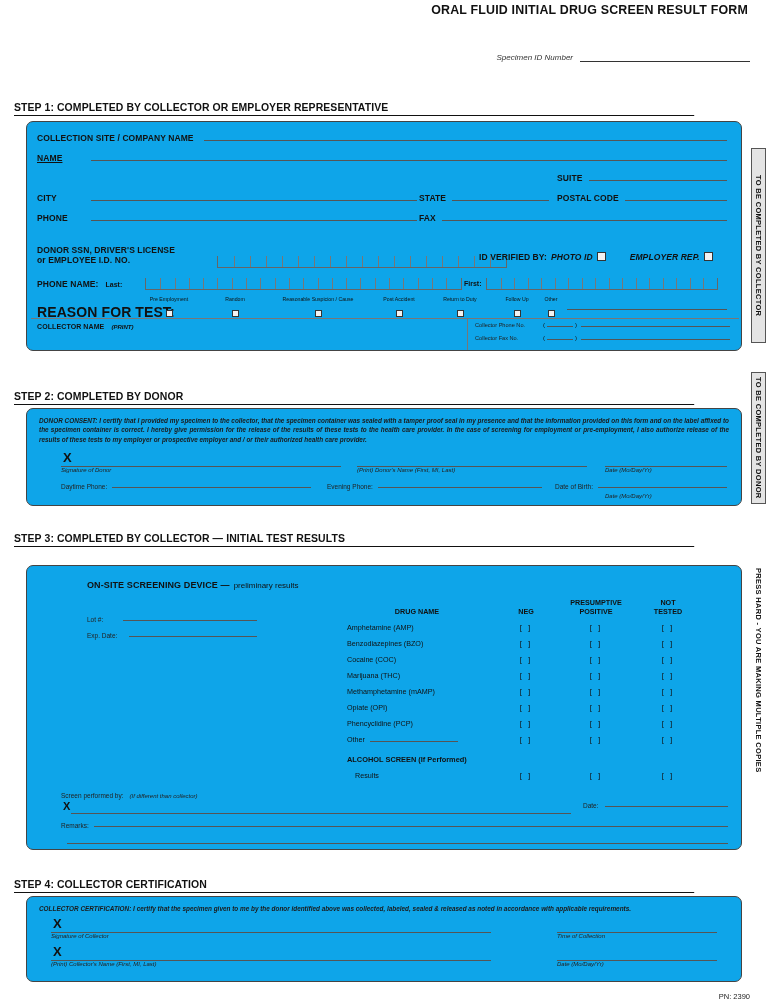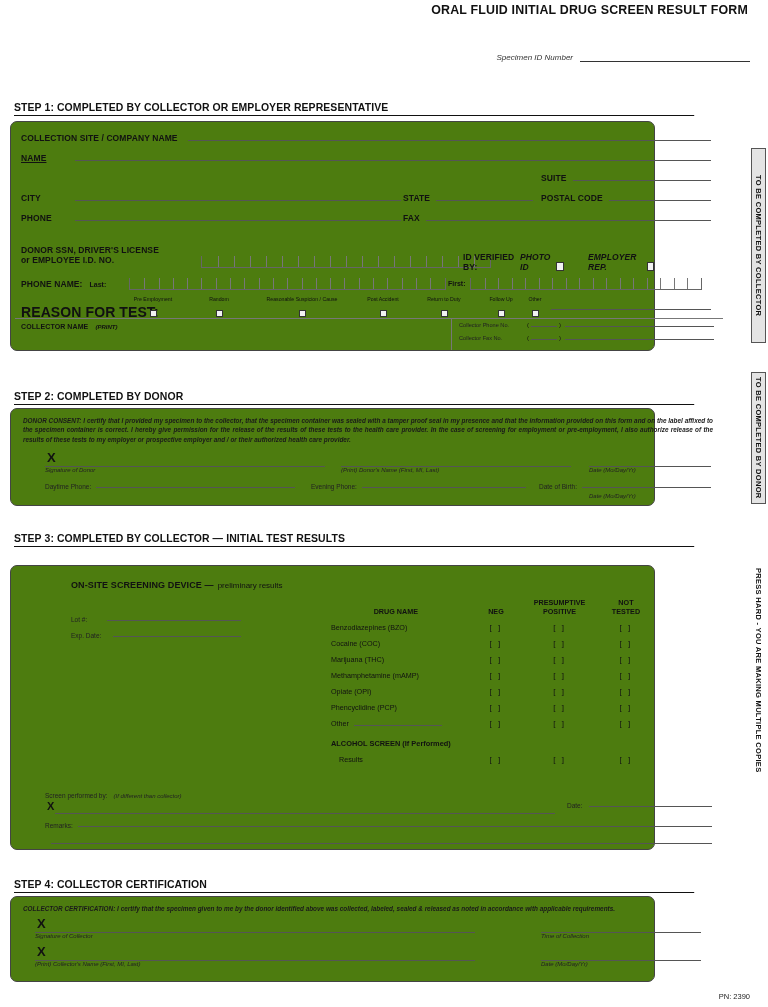--- a/index.html
+++ b/index.html
@@ -23,22 +23,22 @@
   
   .step-head{
     position:absolute;left:14px;width:716px;
     font-size:11px;font-weight:bold;letter-spacing:.1px;
     border-bottom:1.6px solid #111;padding-bottom:2px;
     transform:scaleX(.95);transform-origin:left center;
   }
 
   
   .panel{
-    position:absolute;left:10px;width:645px;
-    background:#4d7c0f;border:1px solid #444;border-radius:7px;
+    position:absolute;left:26px;width:716px;
+    background:#0ea5e9;border:1px solid #444;border-radius:7px;
     box-sizing:border-box;
   }
 
   .lbl{font-size:8.5px;font-weight:bold;letter-spacing:.1px;}
   .lbl-sm{font-size:7px;font-weight:bold;}
   .ital{font-style:italic;}
   .line{border-bottom:1px solid #555;height:1px;}
   .row{position:absolute;display:flex;align-items:flex-end;}
 
   
@@ -348,20 +348,26 @@
             <span>POSITIVE</span>
           </th>
           <th style="width:62px;">
             <span>NOT</span><br>
             <span>TESTED</span>
           </th>
         </tr>
       </thead>
       <tbody>
         <tr>
+          <td class="dname">Amphetamine (AMP)</td>
+          <td class="bx">[  ]</td>
+          <td class="bx">[  ]</td>
+          <td class="bx">[  ]</td>
+        </tr>
+        <tr>
           <td class="dname">Benzodiazepines (BZO)</td>
           <td class="bx">[  ]</td>
           <td class="bx">[  ]</td>
           <td class="bx">[  ]</td>
         </tr>
         <tr>
           <td class="dname">Cocaine (COC)</td>
           <td class="bx">[  ]</td>
           <td class="bx">[  ]</td>
           <td class="bx">[  ]</td>

